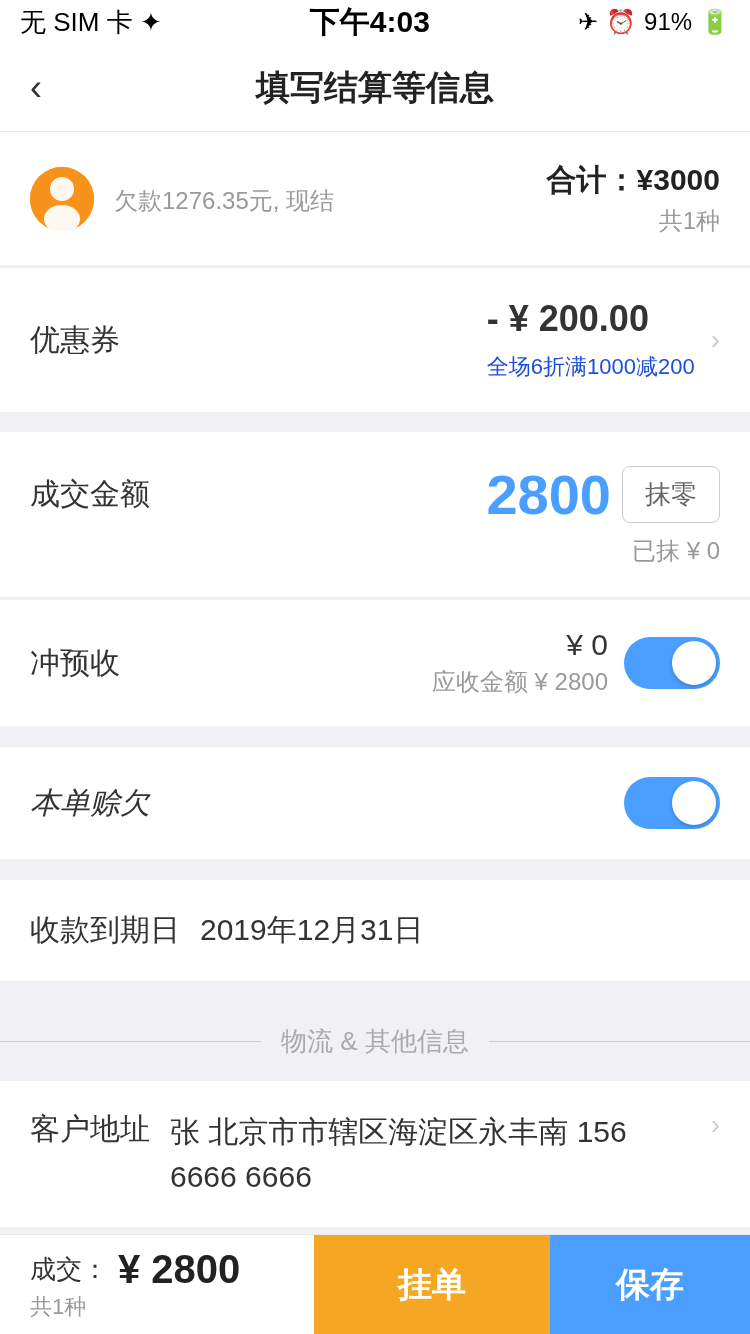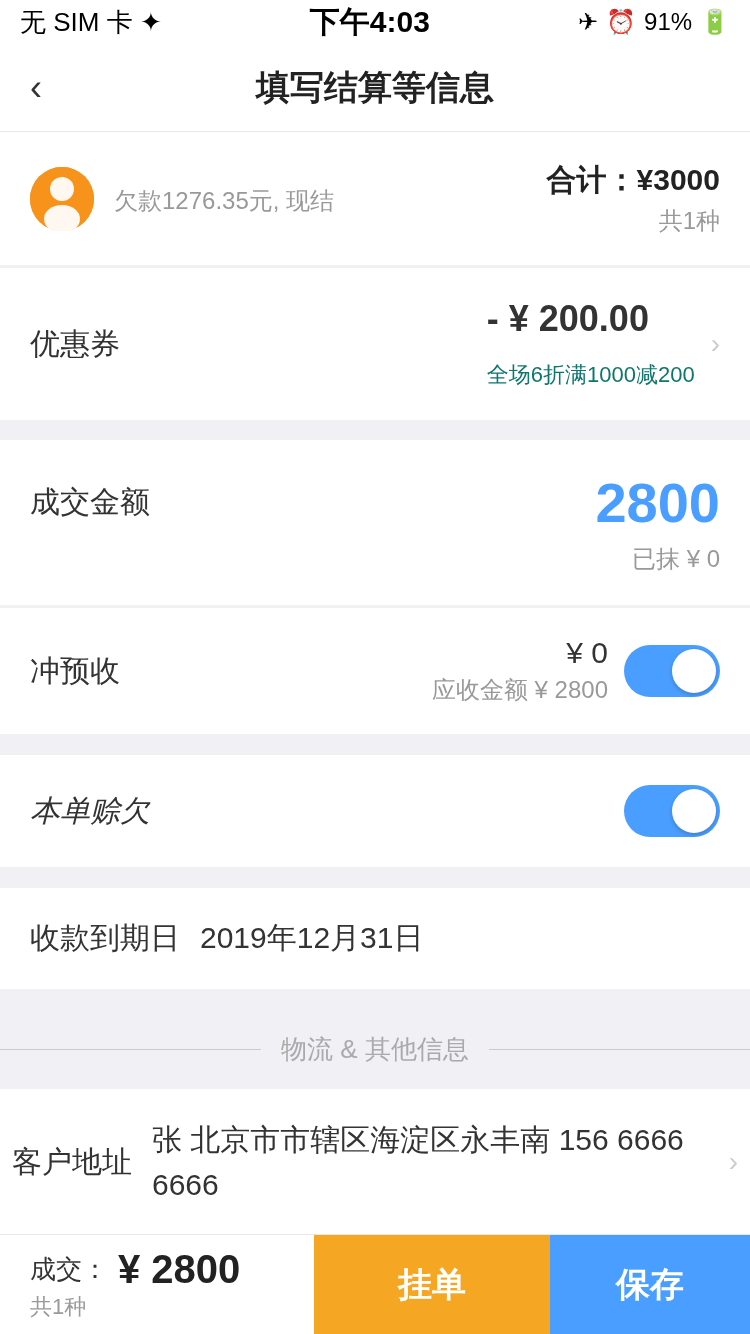--- a/index.html
+++ b/index.html
@@ -87,21 +87,21 @@
       background: #fff;
       display: flex;
       align-items: center;
       justify-content: space-between;
       padding: 30px;
       border-top: 1px solid #f0f0f0;
     }
     .row-label { font-size: 30px; color: #333; }
     .row-right { display: flex; align-items: center; gap: 16px; }
     .coupon-amount { font-size: 36px; font-weight: 600; color: #333; }
-    .coupon-desc { font-size: 22px; color: #0f766e; text-align: right; margin-top: 20px; }
+    .coupon-desc { font-size: 22px; color: #1d4ed8; text-align: right; margin-top: 12px; }
     .chevron-icon { font-size: 28px; color: #ccc; }
 
     
     .divider {
       height: 18px;
       background: #f0f0f5;
     }
 
     
     .transaction-section {
@@ -216,23 +216,23 @@
       color: #aaa;
       background: #f0f0f5;
       padding: 0 20px;
       position: relative;
       z-index: 1;
     }
 
     
     .address-section {
       background: #fff;
-      padding: 28px 12px;
-      display: flex;
-      align-items: center;
+      padding: 28px 30px;
+      display: flex;
+      align-items: flex-start;
       justify-content: space-between;
       border-bottom: 1px solid #f0f0f0;
     }
     .address-label { font-size: 30px; color: #333; min-width: 120px; }
     .address-content { font-size: 30px; color: #333; flex: 1; margin: 0 20px; line-height: 1.5; }
 
     
     .bottom-area {
       height: 180px;
       background: #f0f0f5;
@@ -334,20 +334,21 @@
   </div>
 </div>
 
 <div class="divider"></div>
 
 <div class="transaction-section card">
   <div class="transaction-row">
     <div class="transaction-label">成交金额</div>
     <div class="transaction-right">
       <div class="transaction-amount">2800</div>
+      <button class="round-btn">抹零</button>
     </div>
   </div>
   <div class="transaction-sub">已抹  ¥ 0</div>
 </div>
 
 <div class="prepay-section card">
   <div class="prepay-row">
     <div class="prepay-label">冲预收</div>
     <div class="prepay-right">
       <div class="prepay-amount-block">

